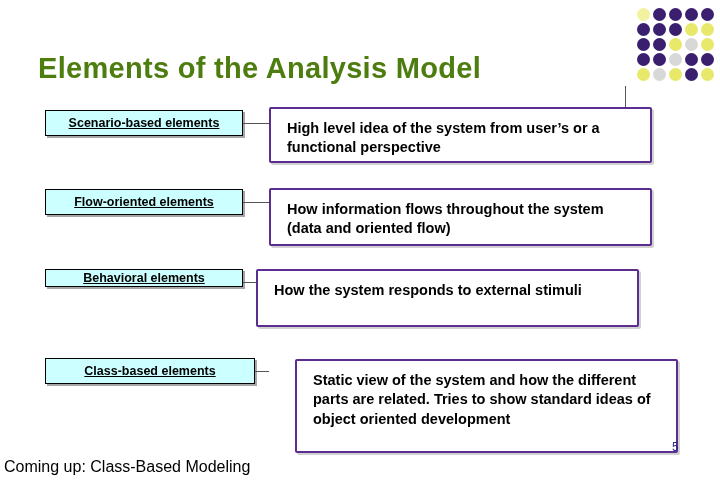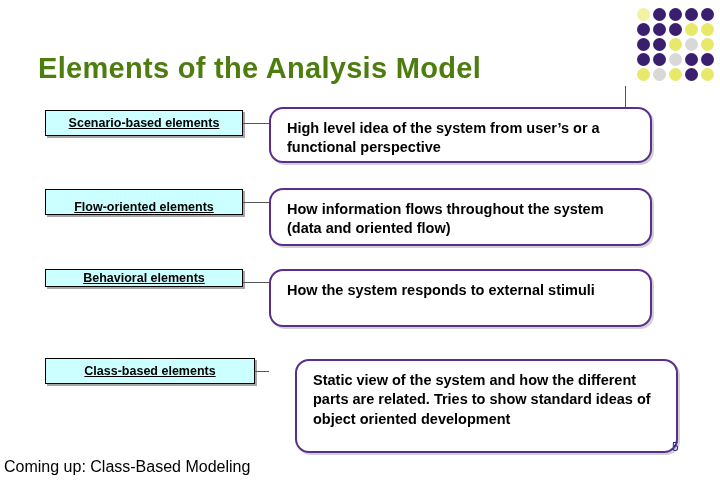--- a/index.html
+++ b/index.html
@@ -70,21 +70,21 @@
     font-size: 12.5px;
     font-weight: bold;
     color: #000000;
     box-shadow: 2px 2px 0 rgba(0,0,0,0.35);
     text-decoration: underline;
   }
   .right-box {
     position: absolute;
     background: #ffffff;
     border: 2px solid #5b2d91;
-    border-radius: 14px;
+    border-radius: 2px;
     box-sizing: border-box;
     padding: 10px 14px 10px 16px;
     font-size: 14.5px;
     font-weight: bold;
     color: #000000;
     line-height: 1.33;
     box-shadow: 2px 2px 0 rgba(0,0,0,0.18);
   }
 
   
@@ -151,35 +151,35 @@
   <div class="left-box" style="left:45px; top:110px; width:198px; height:26px;">
     <span>Scenario-based elements</span>
   </div>
   <div class="connector" style="left:243px; top:123px; width:26px;"></div>
   <div class="right-box" style="left:269px; top:107px; width:383px; height:56px;">
     <span>High level idea of the system from user’s or a functional perspective</span>
   </div>
 </div>
 
 <div class="row">
-  <div class="left-box" style="left:45px; top:189px; width:198px; height:26px;align-items:flex-end;">
+  <div class="left-box" style="left:45px; top:189px; width:198px; height:26px;">
     <span>Flow-oriented elements</span>
   </div>
   <div class="connector" style="left:243px; top:202px; width:26px;"></div>
   <div class="right-box" style="left:269px; top:188px; width:383px; height:58px;">
     <span>How information flows throughout the system (data and oriented flow)</span>
   </div>
 </div>
 
 <div class="row">
   <div class="left-box" style="left:45px; top:269px; width:198px; height:18px;">
     <span>Behavioral elements</span>
   </div>
   <div class="connector" style="left:243px; top:282px; width:26px;"></div>
-  <div class="right-box" style="left:269px; top:269px; width:383px; height:58px;">
+  <div class="right-box" style="left:256px; top:269px; width:383px; height:58px;">
     <span>How the system responds to external stimuli</span>
   </div>
 </div>
 
 <div class="row">
   <div class="left-box" style="left:45px; top:358px; width:210px; height:26px;">
     <span>Class-based elements</span>
   </div>
   <div class="connector" style="left:255px; top:371px; width:14px;"></div>
   <div class="right-box" style="left:269px; top:359px; width:383px; height:94px;margin-left:26px;">

